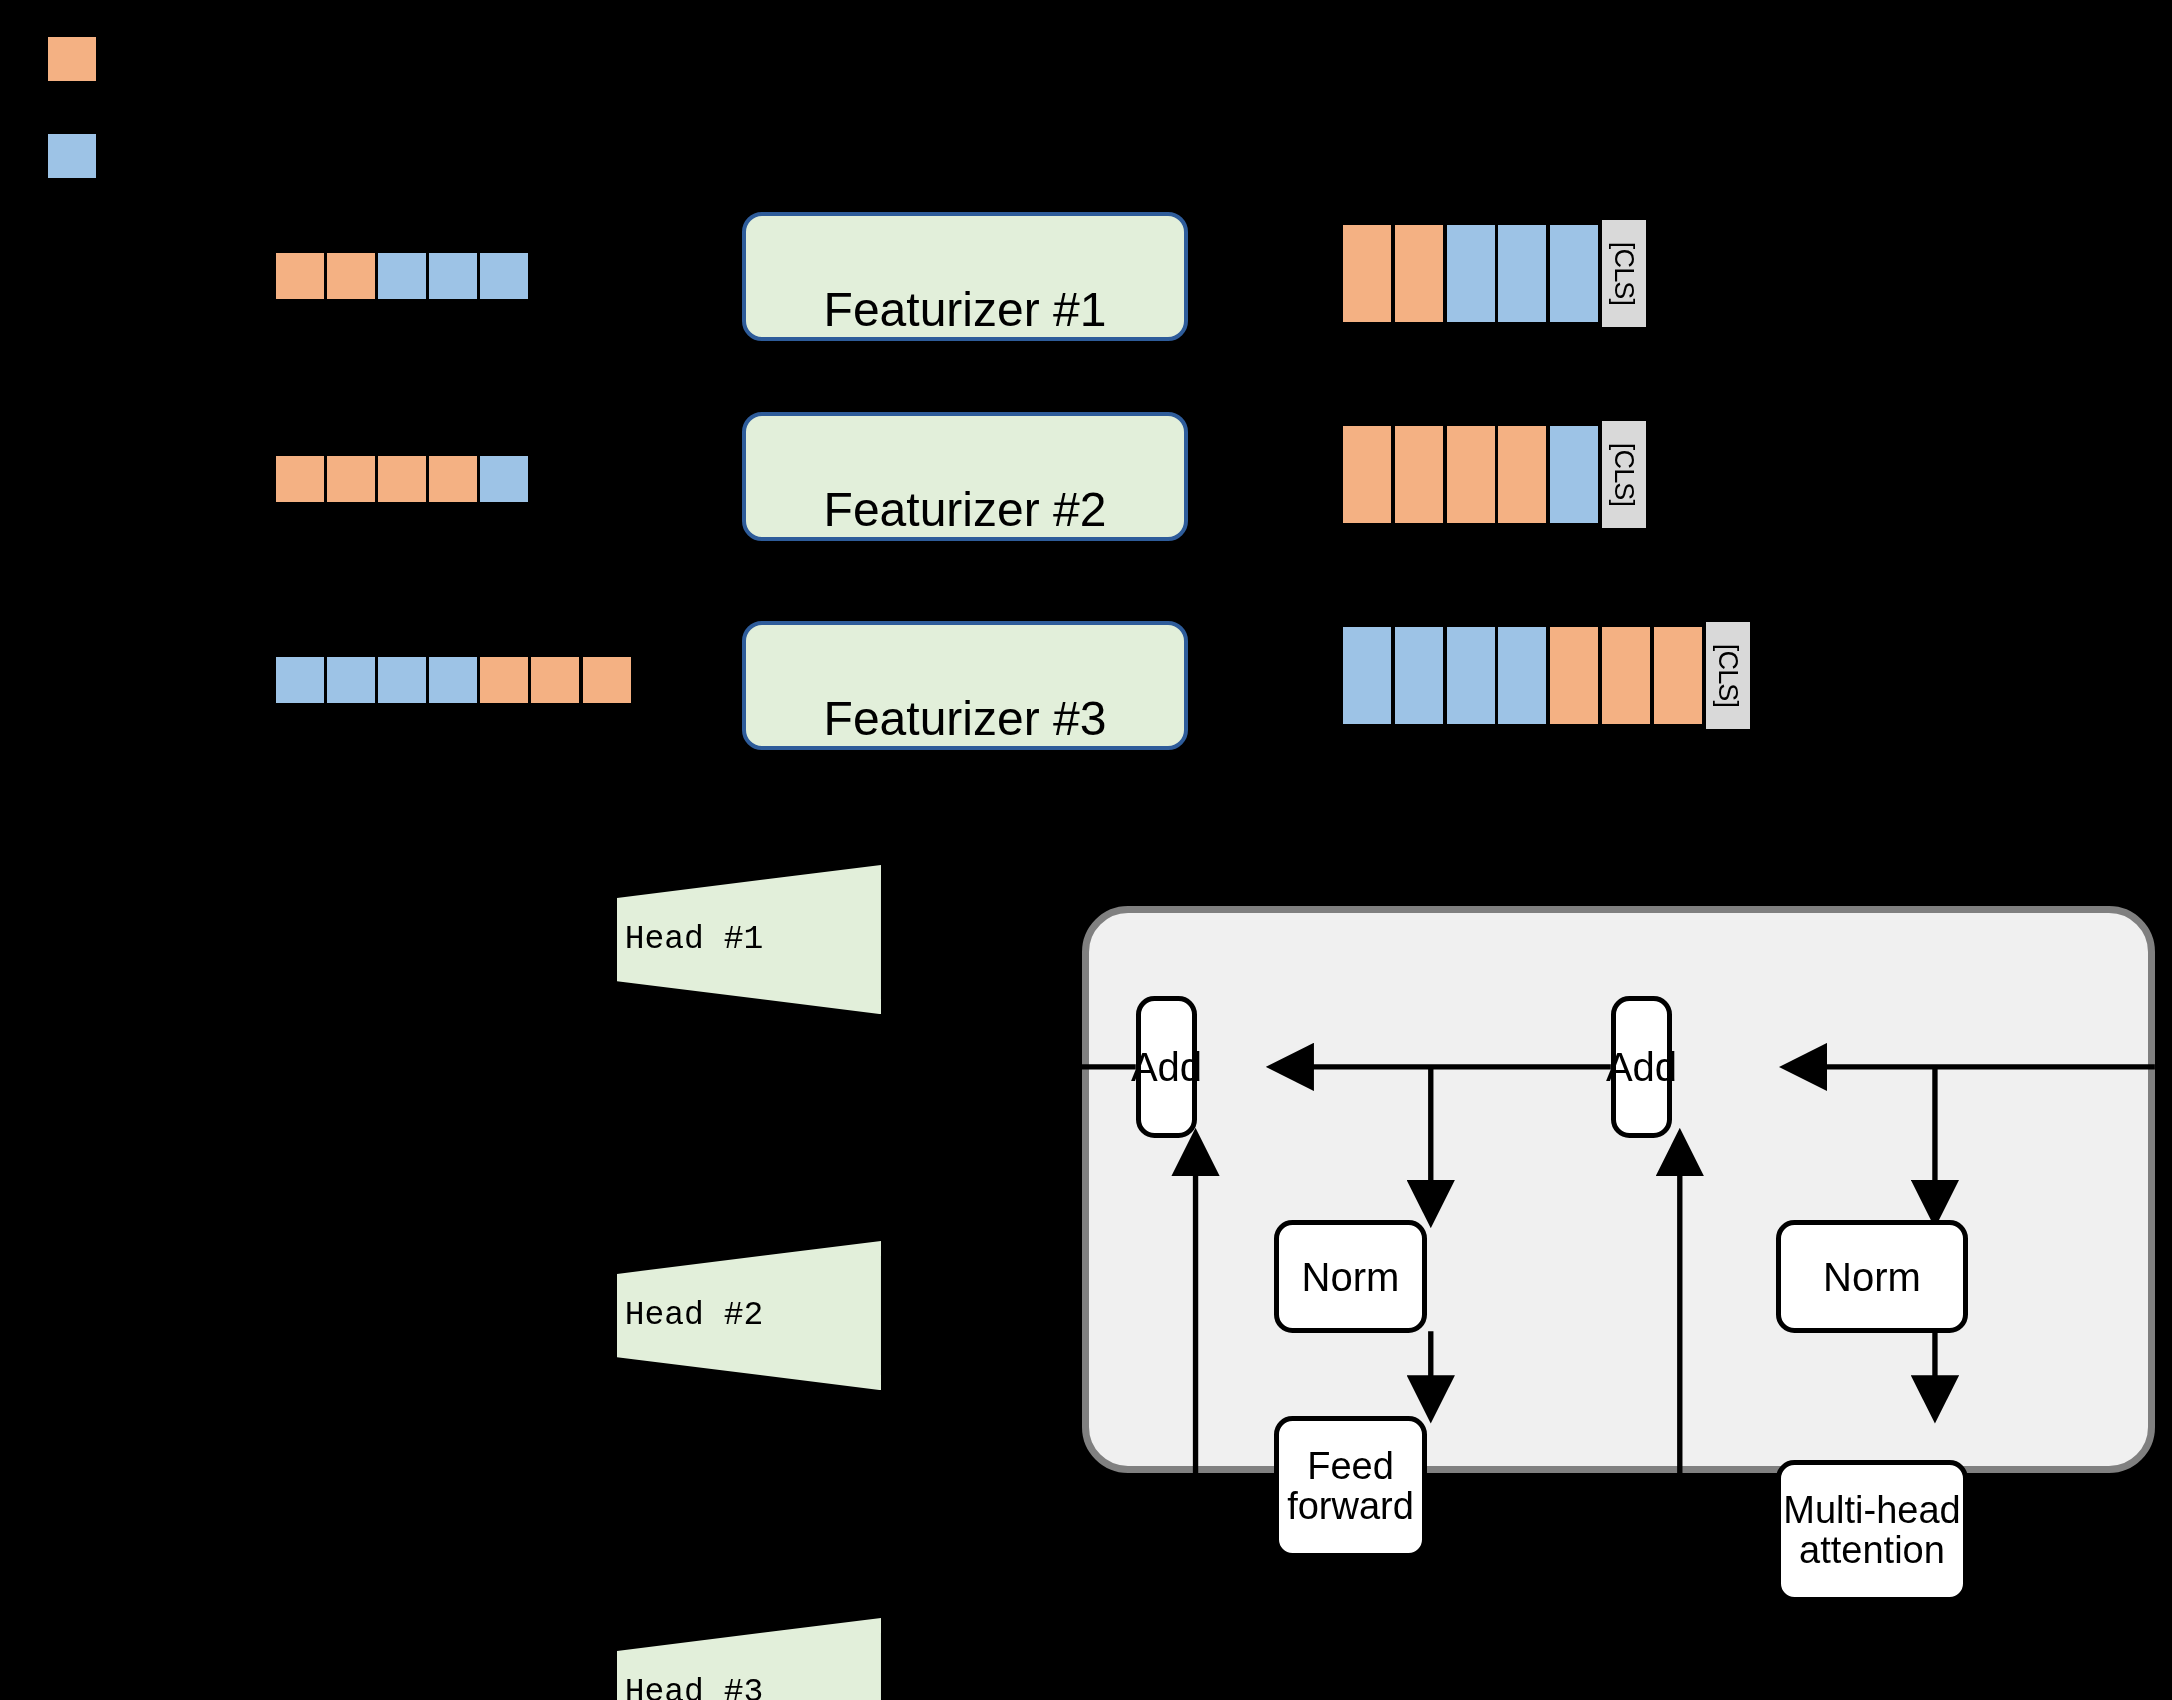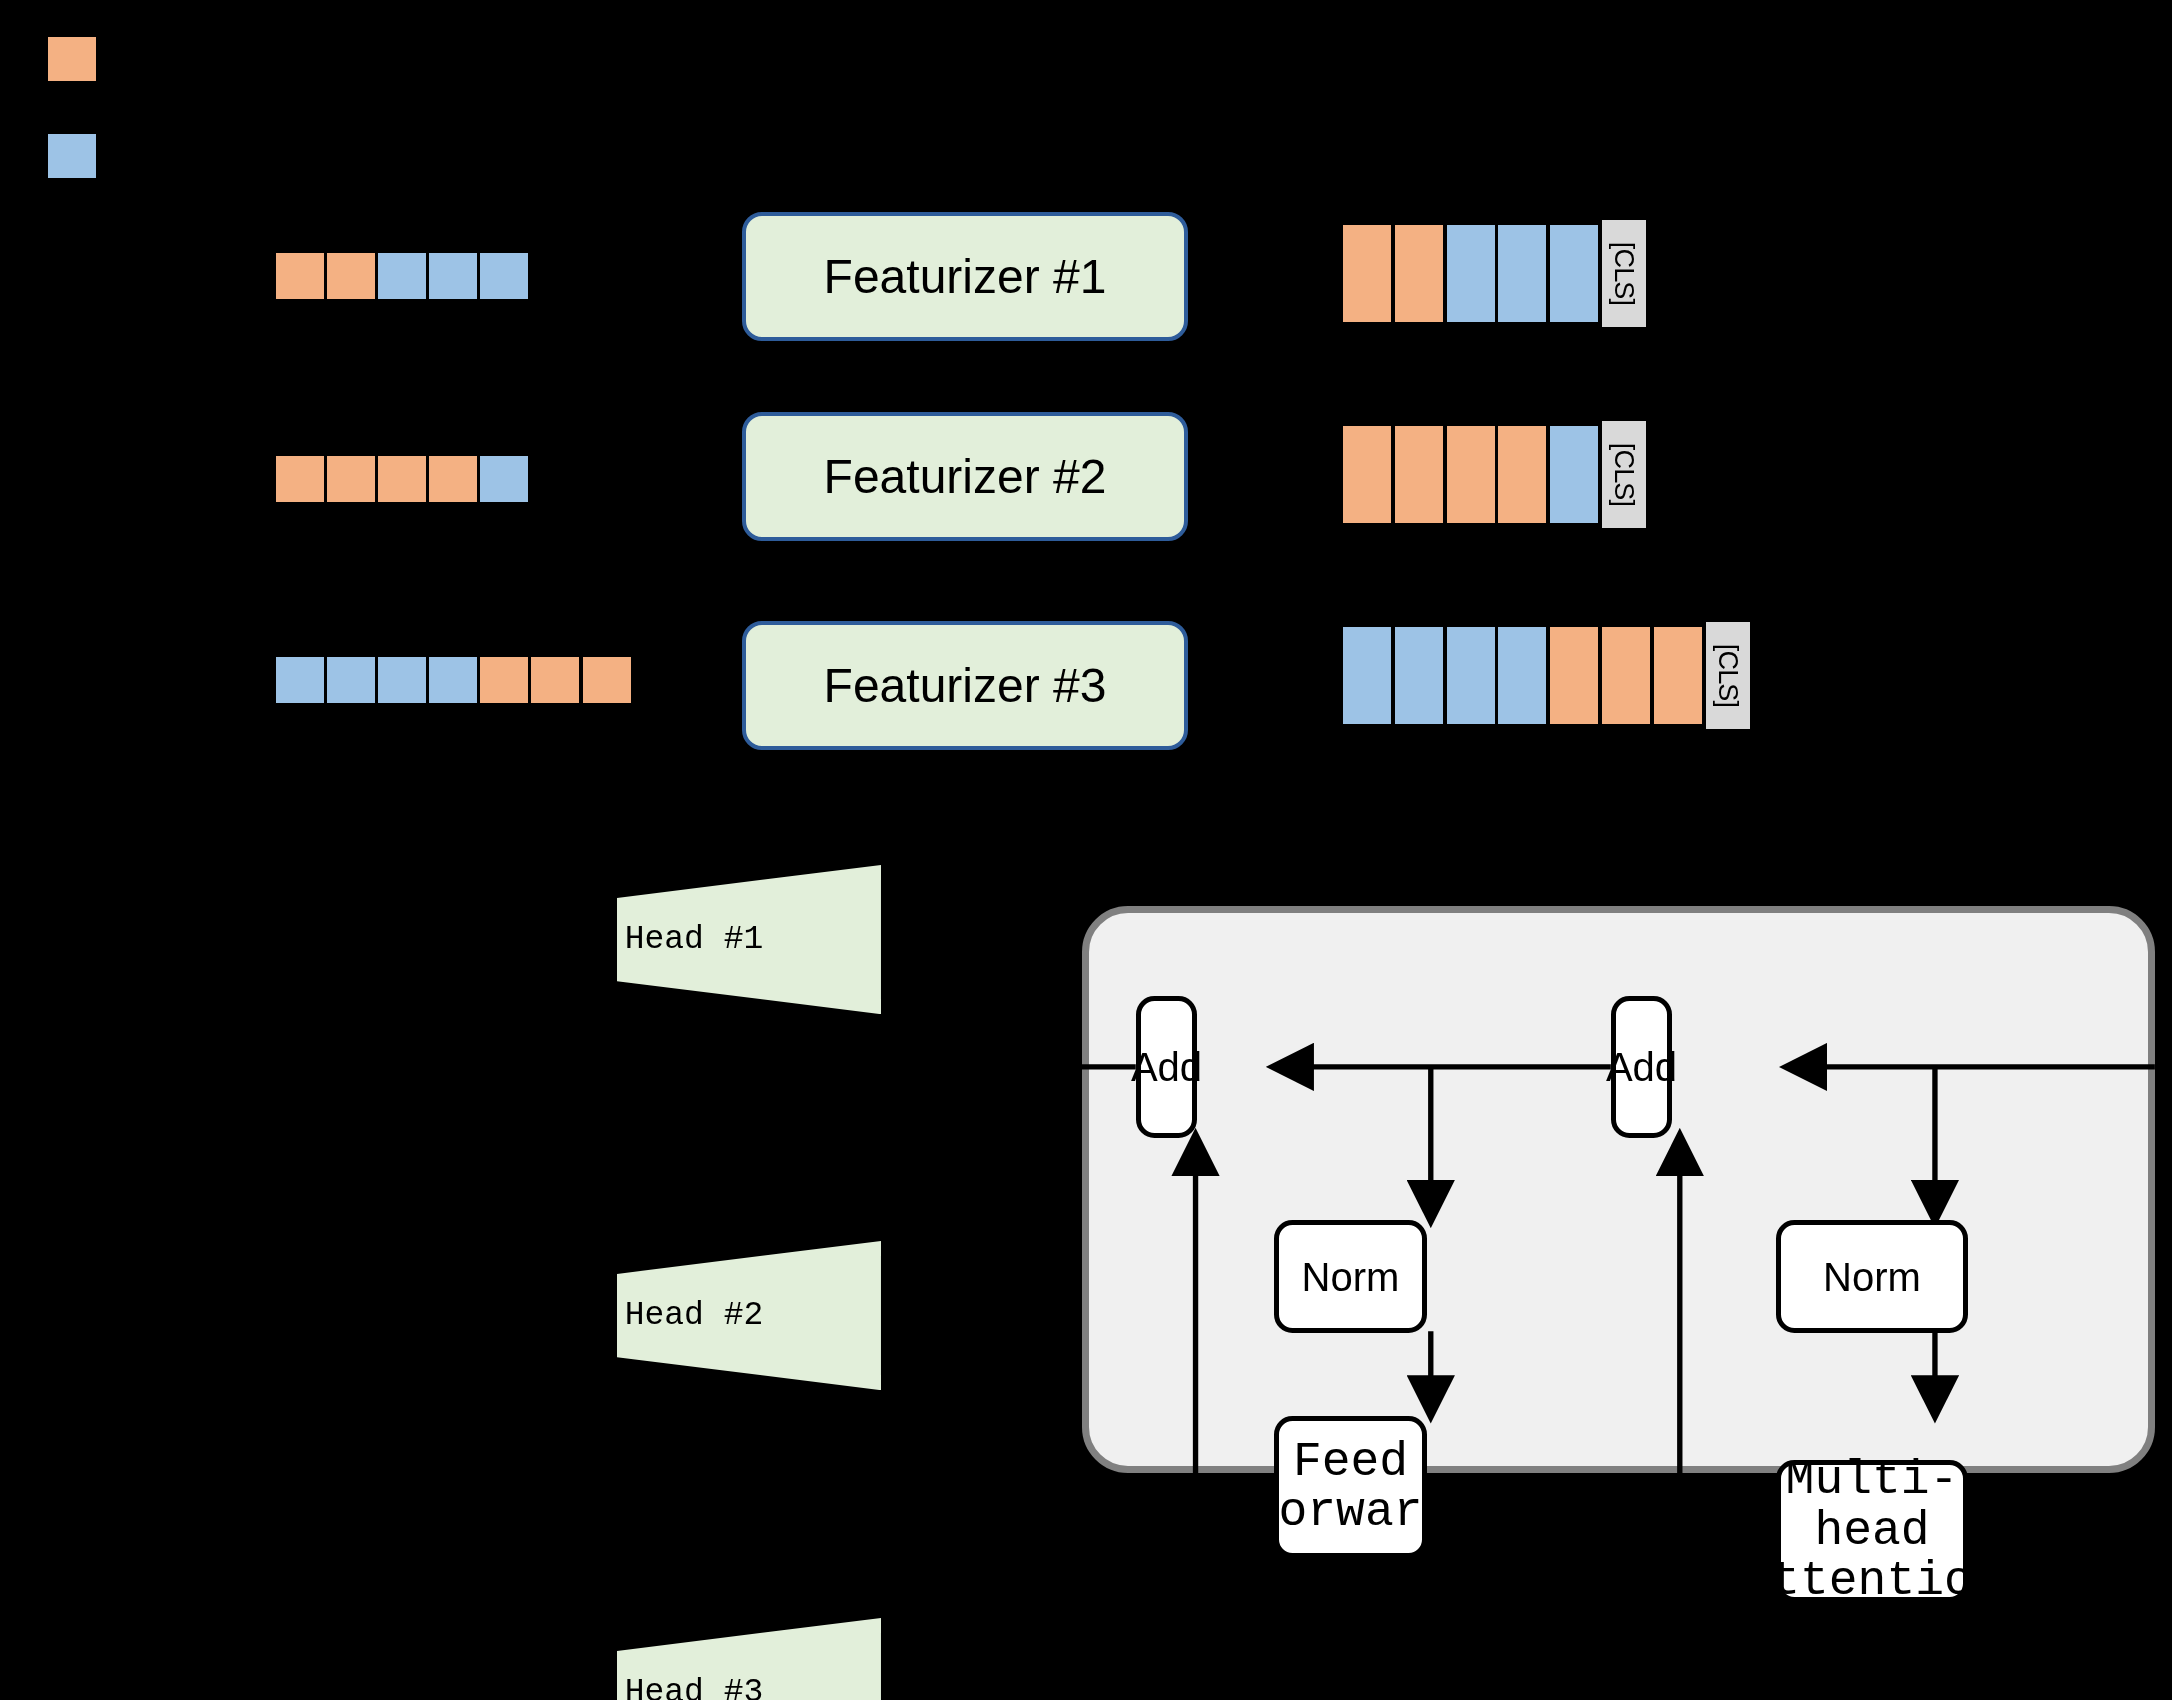--- a/index.html
+++ b/index.html
@@ -65,21 +65,21 @@
   }
 
   
   .featurizer {
     width: 446px;
     height: 129px;
     background: #E2EFDA;
     border: 4.6px solid #2E5C9A;
     border-radius: 20px;
     display: flex;
-    align-items: center;
+    align-items: flex-end;
     justify-content: center;
     color: #000000;
     font-size: 48px;
     box-sizing: border-box;
   }
 
   
   .head-wrap {
     width: 264px;
     height: 149px;
@@ -118,21 +118,21 @@
     border-radius: 18.4px;
     box-sizing: border-box;
     display: flex;
     align-items: center;
     justify-content: center;
     text-align: center;
     color: #000000;
     font-size: 40px;
     line-height: 1.05;
   }
-  .node.two-line { font-size: 48px; font-family: Liberation Mono, monospace; }
+  .node.two-line { font-size: 38px; }
 
   svg.wires { position: absolute; left: 0; top: 0; overflow: visible; }
 </style>
 </head>
 <body>
 
 <div id="canvas">
 
   <div class="abs" style="left:48px; top:37px;">
     <div class="legend-swatch" style="background:#F4B183;"></div>

